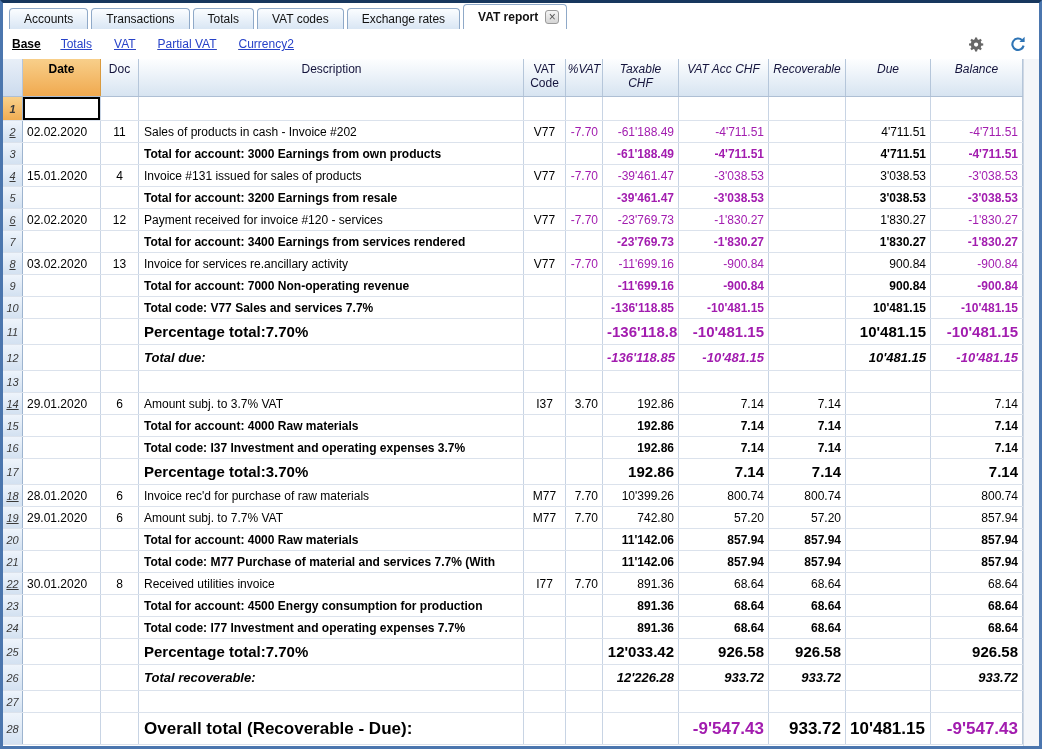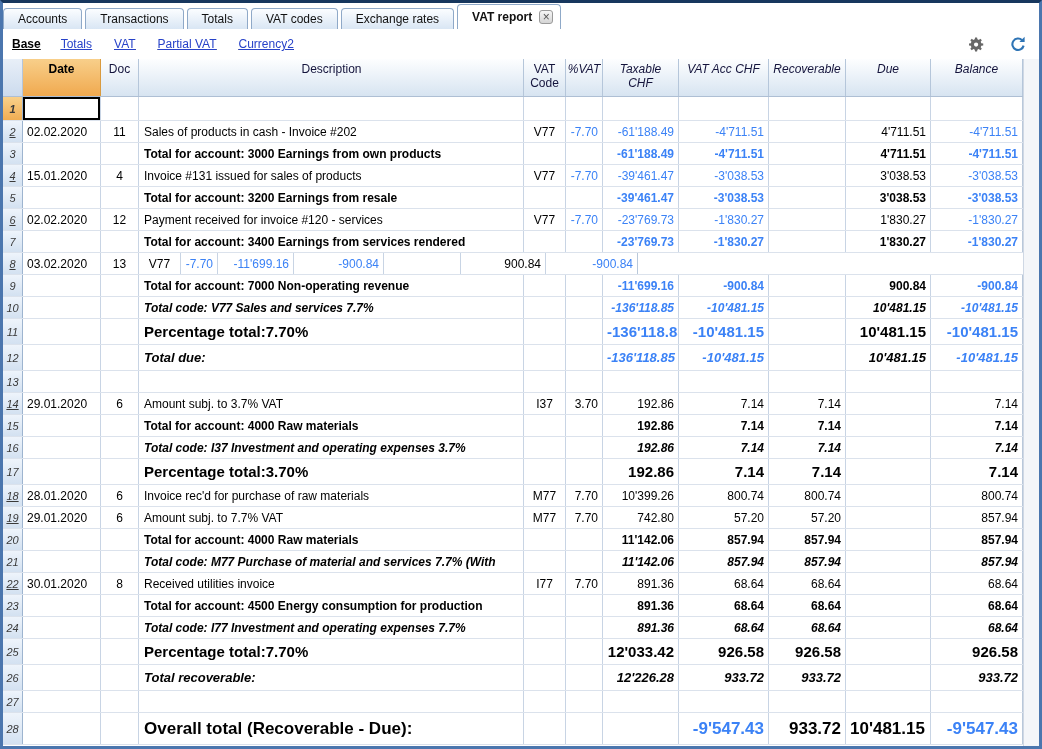--- a/index.html
+++ b/index.html
@@ -3,21 +3,21 @@
 <meta charset="utf-8">
 <style>
   * { box-sizing: border-box; margin: 0; padding: 0; }
   html,body { width:1042px; height:749px; background:#fff; font-family:"Liberation Sans","DejaVu Sans",sans-serif; }
   .window {
     width:1042px; height:749px;
     border:3px solid #4b76ae; border-top:3px solid #17375e;
     display:flex; flex-direction:column; background:#fff; overflow:hidden;
   }
   
-  .tabbar { height:26px; display:flex; align-items:flex-end; background:#fff; flex:none; }
+  .tabbar { height:26px; display:flex; align-items:flex-end; padding-left:6px; background:#fff; flex:none; }
   .tab {
     height:21px; display:flex; align-items:center; padding:0 14px;
     margin-right:3px; font-size:12px; color:#111;
     border:1px solid #8fa9c8; border-bottom:none; border-radius:4px 4px 0 0;
     background:linear-gradient(#fbfdff,#d9e6f4); cursor:default; white-space:nowrap;
   }
   .tab.active { height:25px; background:#fff; font-weight:bold; padding-right:7px; }
   .tabclose {
     width:14px; height:14px; margin-left:7px; border:1px solid #9a9a9a; border-radius:3px;
     background:linear-gradient(#f6f6f6,#d5d5d5); color:#555; font-size:12px; line-height:12px;
@@ -41,25 +41,25 @@
   }
   .c-date{width:78px} .c-doc{width:38px} .c-desc{width:385px; padding-left:5px}
   .c-code{width:42px} .c-pct{width:37px} .c-taxable{width:76px} .c-vatacc{width:90px}
   .c-rec{width:77px} .c-due{width:85px} .c-bal{width:92px; border-right:1px solid #b9c8da}
   .a-l{justify-content:flex-start} .a-c{justify-content:center} .a-r{justify-content:flex-end}
   .num-col {
     width:20px; flex:none; justify-content:center; font-size:11px; font-style:italic; color:#3a3a3a;
     background:linear-gradient(#eef4fb,#d3e1f1); border-right:1px solid #9db4cf; padding:0 1px;
   }
   .num-col.link { text-decoration:underline; cursor:pointer; }
-  .neg { color:#3b82f6; }
+  .neg { color:#a21caf; }
   .clip { justify-content:flex-start; }
   
   .row.acct .cell { font-weight:bold; }
-  .row.code .cell { font-weight:bold; font-style:italic; }
+  .row.code .cell { font-weight:bold; }
   .row.pct  { height:26px; } .row.pct .cell { font-weight:bold; font-size:15px; }
   .row.grand{ height:26px; } .row.grand .cell { font-weight:bold; font-style:italic; font-size:13px; }
   .row.overall { height:32px; } .row.overall .cell { font-weight:bold; font-size:17px; }
   .row.acct .num-col,.row.code .num-col,.row.pct .num-col,.row.grand .num-col,.row.overall .num-col
   { font-weight:normal; font-size:11px; font-style:italic; }
   
   .row.selected { height:24px; }
   .row.selected .num-col { background:linear-gradient(#f9d18b,#f0ad53); font-weight:bold; }
   .selcell { box-shadow: inset 0 0 0 2px #000; background:#fff; }
   
@@ -227,20 +227,21 @@
             <div class="cell c-taxable a-r neg">-23'769.73</div>
             <div class="cell c-vatacc a-r neg">-1'830.27</div>
             <div class="cell c-rec a-r"></div>
             <div class="cell c-due a-r">1'830.27</div>
             <div class="cell c-bal a-r neg">-1'830.27</div>
           </div>
           <div class="row ">
             <div class="cell num-col link">8</div>
             <div class="cell c-date a-l">03.02.2020</div>
             <div class="cell c-doc a-c">13</div>
+            <div class="cell c-desc a-l">Invoice for services re.ancillary activity</div>
             <div class="cell c-code a-c">V77</div>
             <div class="cell c-pct a-r neg">-7.70</div>
             <div class="cell c-taxable a-r neg">-11'699.16</div>
             <div class="cell c-vatacc a-r neg">-900.84</div>
             <div class="cell c-rec a-r"></div>
             <div class="cell c-due a-r">900.84</div>
             <div class="cell c-bal a-r neg">-900.84</div>
           </div>
           <div class="row acct">
             <div class="cell num-col">9</div>

